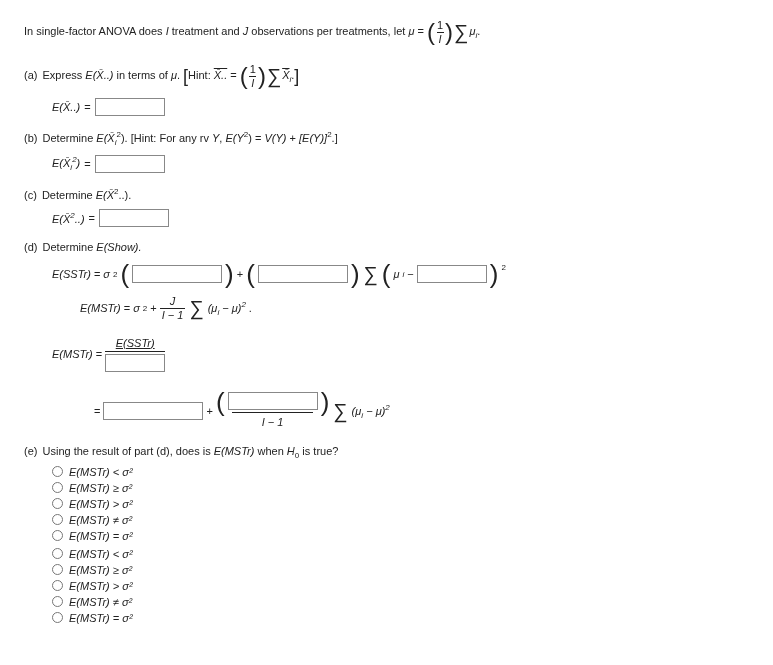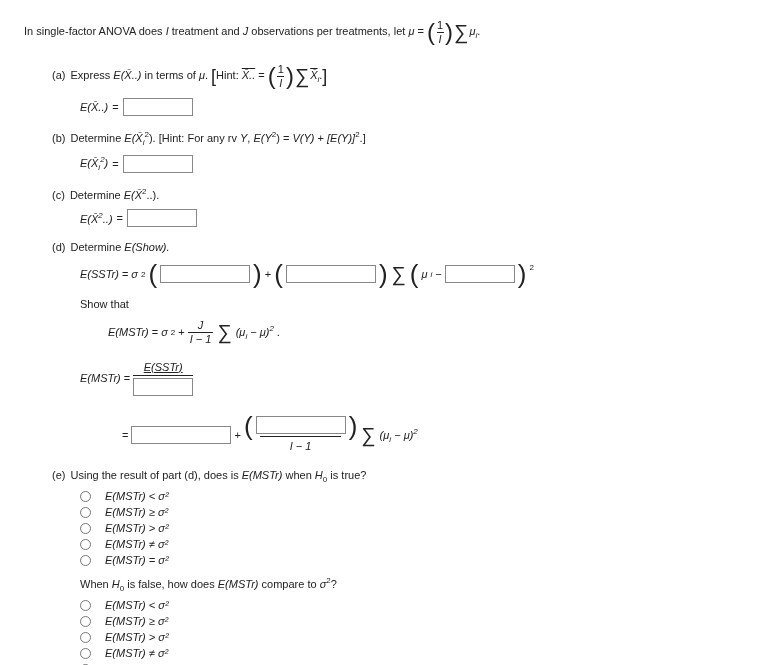--- a/index.html
+++ b/index.html
@@ -6,21 +6,21 @@
   body {
     font-family: Arial, Helvetica, sans-serif;
     font-size: 11px;
     color: #222;
     margin: 0;
     padding: 18px 24px;
     background: #fff;
     width: 773px;
   }
   .intro { margin-bottom: 16px; }
-  .part { margin-bottom: 14px; margin-left: 28px; }
+  .part { margin-bottom: 14px; }
   .part-label { display: inline; }
   .part-text { display: inline; margin-left: 2px; }
   .indented { margin-left: 28px; margin-top: 10px; }
   .expr-line { display: flex; align-items: center; gap: 4px; margin-top: 8px; }
   input.fillbox {
     border: 1px solid #888;
     background: #fff;
     height: 18px;
     padding: 0 2px;
     font-size: 11px;
@@ -51,21 +51,21 @@
     font-size: 24px;
     vertical-align: middle;
     display: inline-block;
   }
   .sqbr-l, .sqbr-r {
     font-size: 18px;
     vertical-align: middle;
   }
   .bigparen { font-size: 26px; line-height: 0; vertical-align: middle; }
   .options { margin-left: 28px; margin-top: 6px; }
-  .opt { display: flex; align-items: flex-end; gap: 14px; margin: 4px 0; }
+  .opt { display: flex; align-items: center; gap: 6px; margin: 4px 0; }
   input[type=radio] { width: 11px; height: 11px; margin: 0; }
   .showthat { margin-left: 28px; margin-top: 12px; }
   .math { font-style: italic; }
   .over { text-decoration: overline; }
   .fracbox {
     display: inline-flex;
     flex-direction: column;
     align-items: center;
     vertical-align: middle;
   }
@@ -150,21 +150,20 @@
     <span class="bigsum">∑</span>
     <span class="bigparen">(</span>
     <span class="math">μ</span>
       <span class="sub math">i</span>
     <span> − </span>
     <input class="fillbox w70" style="">
     <span class="bigparen">)</span>
     <span class="sup" style="margin-top:-14px">2</span>
   </div>
 
-  <div class="showthat">Show that</div>
 
   <div class="indented eqrow" style="margin-left:56px;margin-top:10px">
     <span class="math">E(MSTr)</span>
     <span> = </span>
     <span class="math">σ</span>
       <span class="sup">2</span>
     <span> + </span>
     <span class="frac">
       <span class="num math">J</span>
       <span class="den math">I − 1</span>
@@ -226,23 +225,20 @@
     <div class="opt">
         <input type="radio" name="e1" style="">
         <span class="math">E(MSTr) ≠ σ²</span>
       </div>
     <div class="opt">
         <input type="radio" name="e1" style="">
         <span class="math">E(MSTr) = σ²</span>
       </div>
   </div>
 
-  <div class="question-sub">
-    <span>When </span><span class="math">H</span><span class="sub">0</span><span> is false, how does </span><span class="math">E(MSTr)</span><span> compare to </span><span class="math">σ</span><span class="sup">2</span><span>?</span>
-  </div>
 
   <div class="options">
     <div class="opt">
         <input type="radio" name="e2" style="">
         <span class="math">E(MSTr) &lt; σ²</span>
       </div>
     <div class="opt">
         <input type="radio" name="e2" style="">
         <span class="math">E(MSTr) ≥ σ²</span>
       </div>

